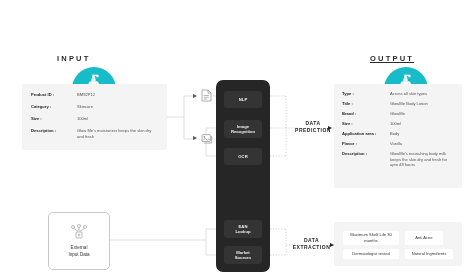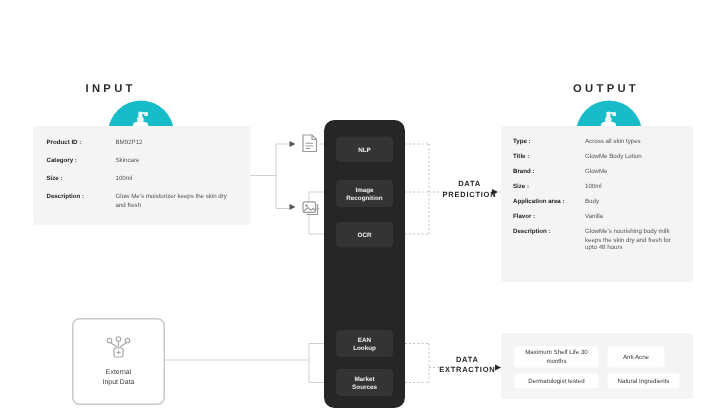--- a/index.html
+++ b/index.html
@@ -11,21 +11,21 @@
     -webkit-font-smoothing:antialiased;
   }
   #stage{position:absolute;left:0;top:0;width:450px;height:280px;margin-top:36px;}
 
   
   .sec-title{
     position:absolute;font-size:7.5px;font-weight:bold;letter-spacing:2.2px;
     color:#2b2b2b;text-transform:uppercase;white-space:nowrap;
   }
   #input-title{left:57px;top:18px;}
-  #output-title{left:382px;top:18px;}
+  #output-title{left:370px;top:18px;text-decoration:underline;}
 
   
   .prod-circle{
     position:absolute;width:44px;height:44px;border-radius:50%;
     background:#18BCC8;
   }
   #input-circle{left:72px;top:31px;}
   #output-circle{left:384px;top:31px;}
   .bottle{position:absolute;left:50%;top:50%;transform:translate(-50%,-50%);}
 

